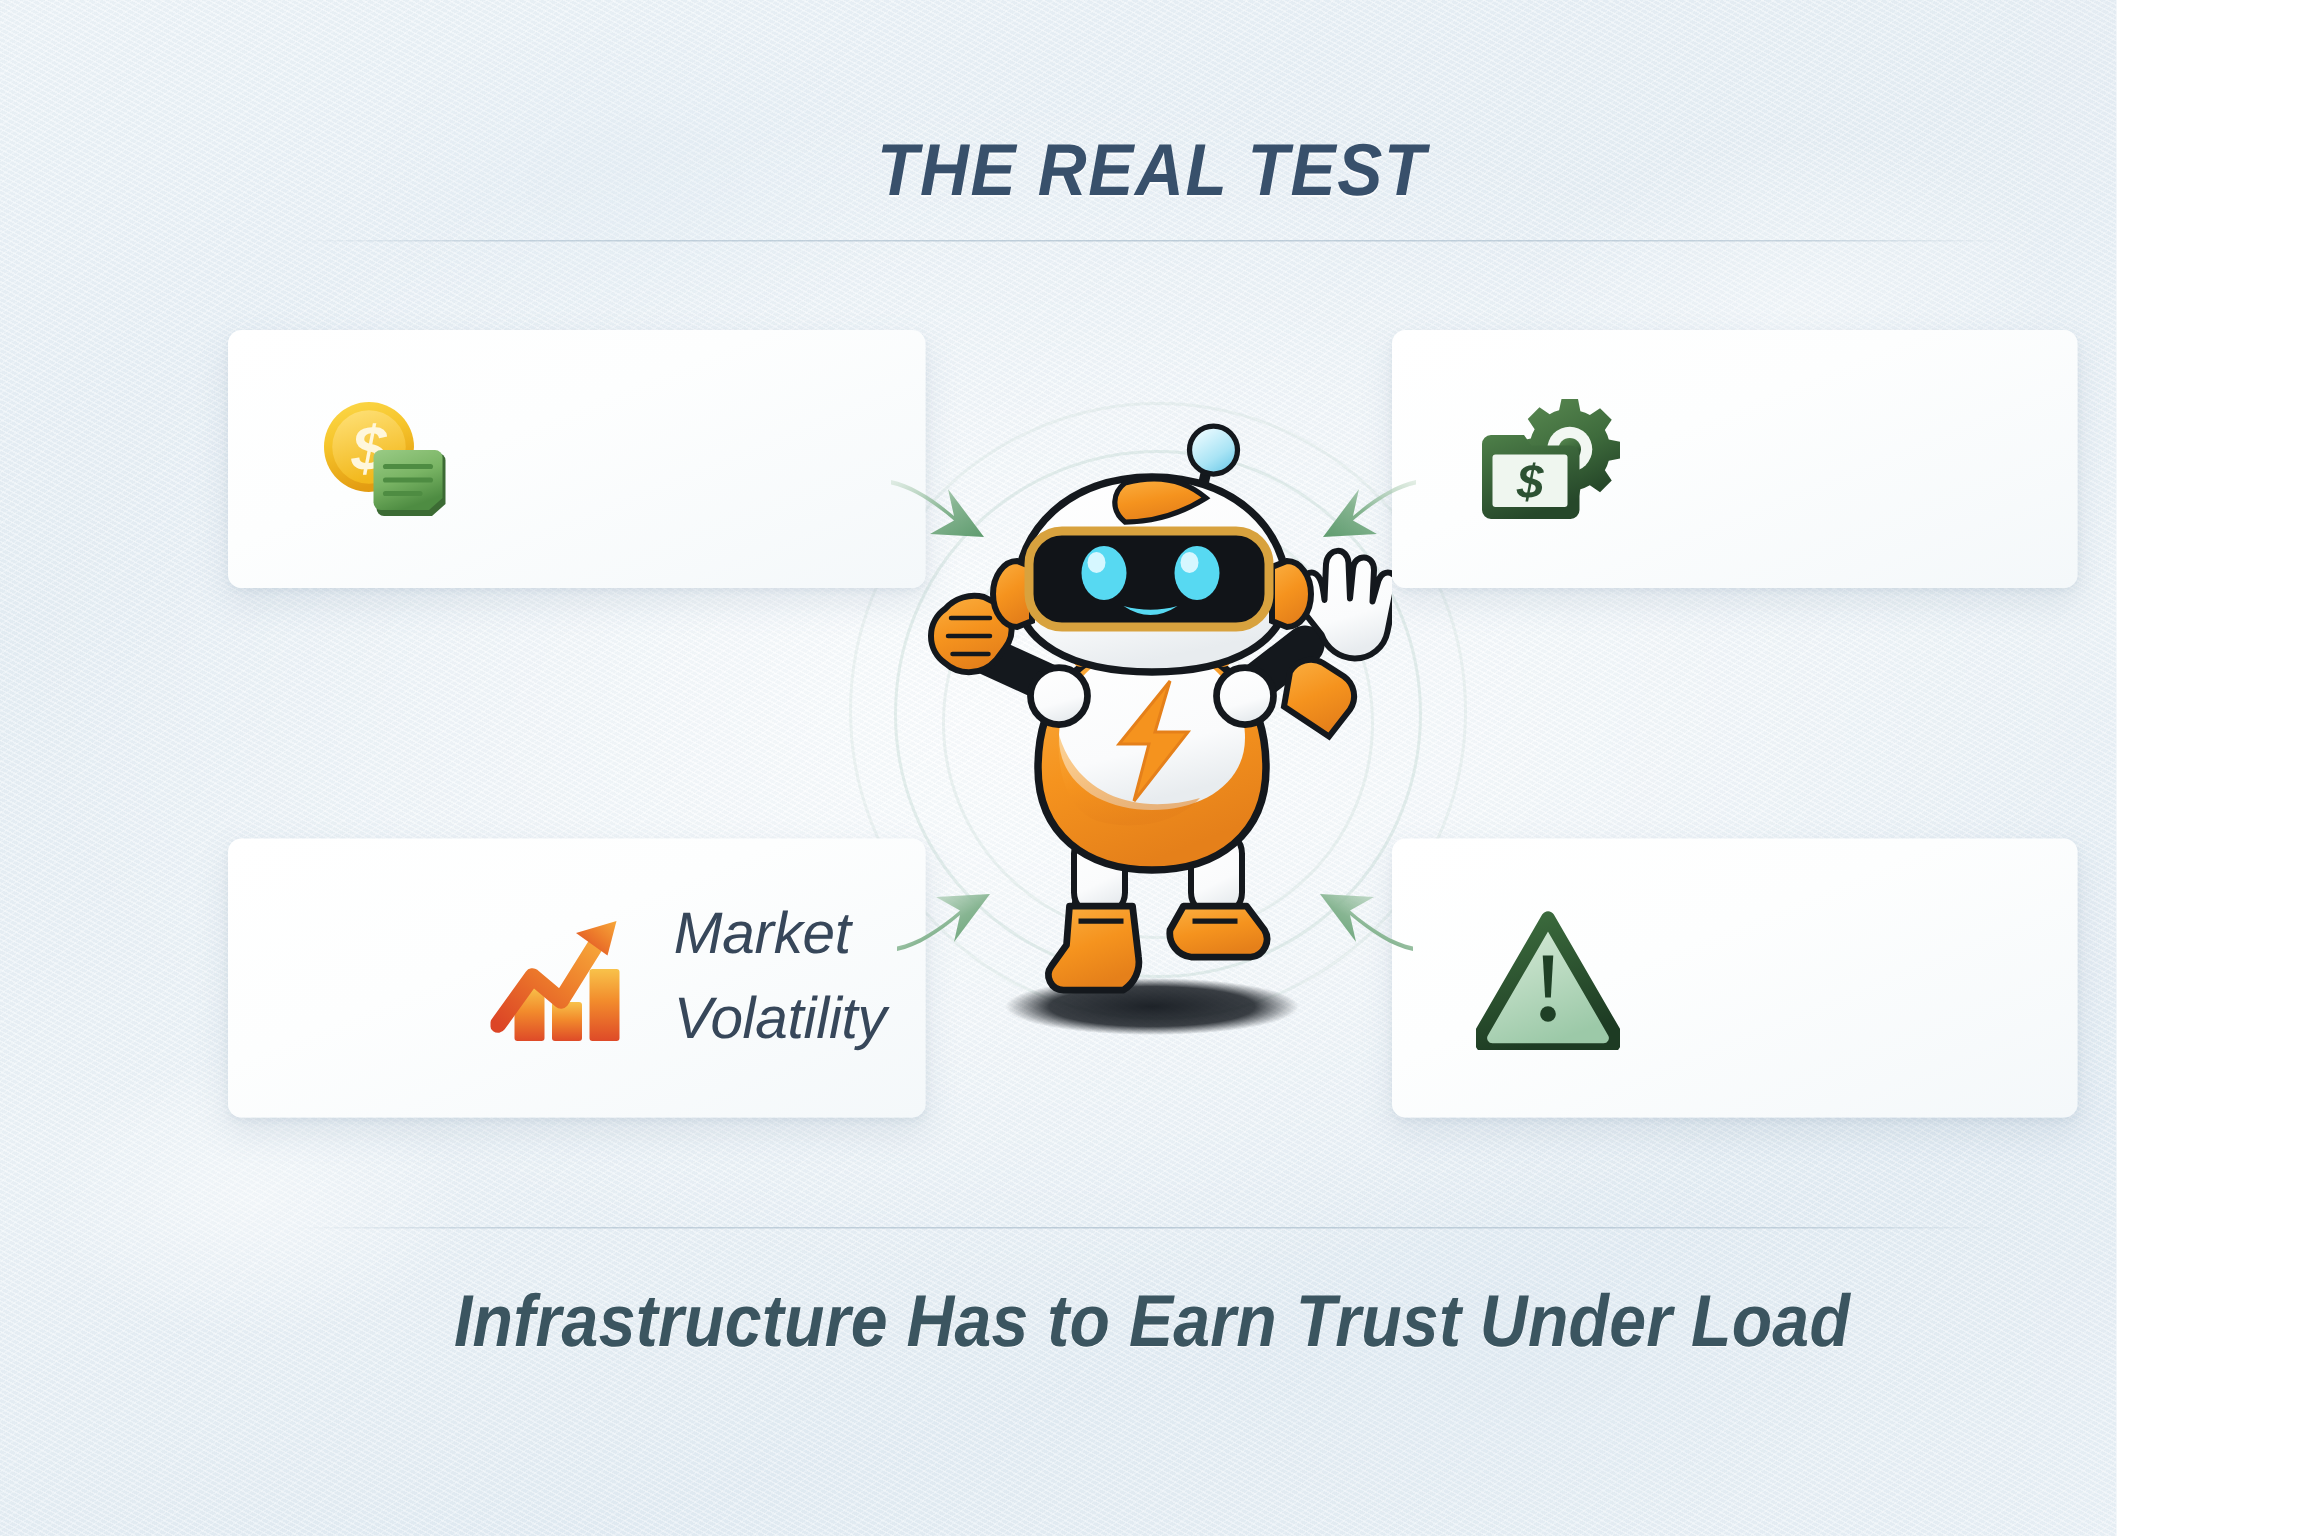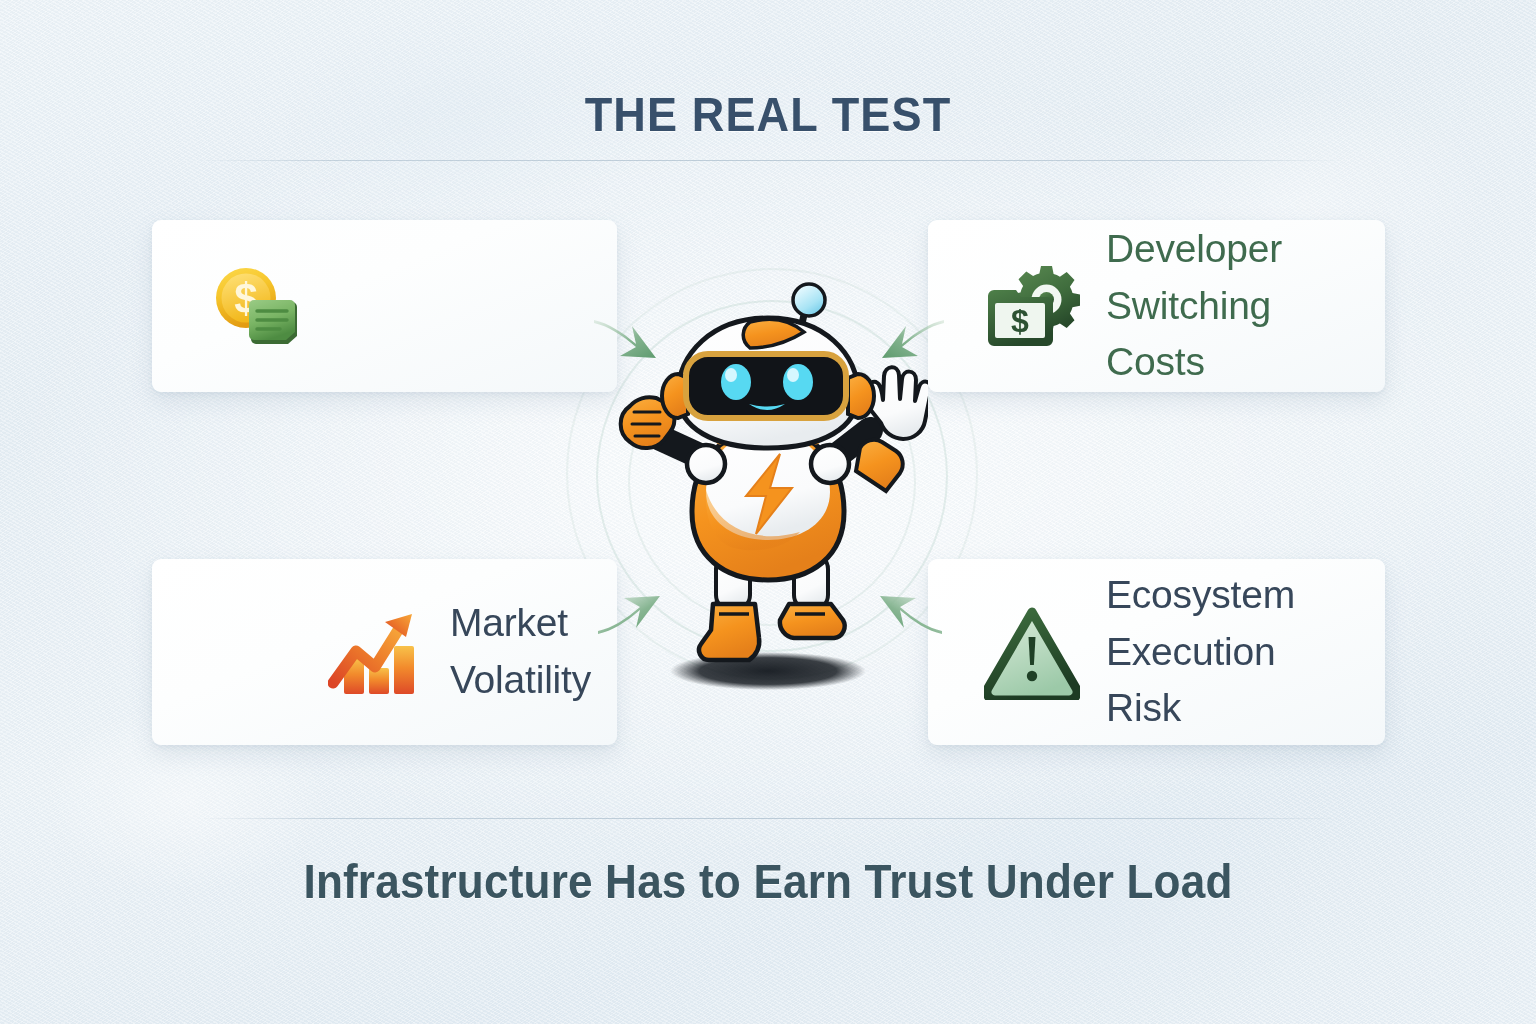--- a/index.html
+++ b/index.html
@@ -8,26 +8,27 @@
   }
   body {
     width: 1536px;
     height: 1024px;
     overflow: hidden;
     font-family: "Liberation Sans", sans-serif;
   }
 
   #stage {
     position: relative;
-    width: 1536px;
+    width: 1411px;
     height: 1024px;
     background:
       radial-gradient(ellipse 70% 55% at 50% 45%, #ffffff 0%, rgba(255,255,255,0.0) 70%),
       linear-gradient(165deg, #eef4f8 0%, #e6eef4 30%, #edf3f7 55%, #e3ecf3 80%, #eaf1f6 100%);
     overflow: hidden;
+    font-style: italic;
   }
 
   
   #texture {
     position: absolute;
     inset: 0;
     pointer-events: none;
     opacity: 0.55;
     background-image:
       repeating-linear-gradient(28deg, rgba(255,255,255,0.55) 0px, rgba(255,255,255,0.55) 1px, rgba(210,224,234,0.18) 1px, rgba(210,224,234,0.18) 3px),
@@ -221,22 +222,20 @@
         <g fill="url(#gearG)">
           <path d="M57 8 h11 l1.6 8.1 a24 24 0 0 1 6.3 2.6 l6.8-4.6 7.8 7.8 -4.6 6.8 a24 24 0 0 1 2.6 6.3 l8.1 1.6 v11 l-8.1 1.6 a24 24 0 0 1 -2.6 6.3 l4.6 6.8 -7.8 7.8 -6.8-4.6 a24 24 0 0 1 -6.3 2.6 L68 76 H57 l-1.6-8.1 a24 24 0 0 1 -6.3-2.6 l-6.8 4.6 -7.8-7.8 4.6-6.8 a24 24 0 0 1 -2.6-6.3 L28.4 47 V36 l8.1-1.6 a24 24 0 0 1 2.6-6.3 l-4.6-6.8 7.8-7.8 6.8 4.6 a24 24 0 0 1 6.3-2.6 Z"></path>
         </g>
         <circle cx="62.5" cy="41.5" r="15" fill="#F2F7F2"></circle>
         <circle cx="62.5" cy="41.5" r="7.5" fill="url(#gearG)"></circle>
         <path d="M10 32 h22 l5 7 h26 a6 6 0 0 1 6 6 V82 a6 6 0 0 1 -6 6 H10 a6 6 0 0 1 -6 -6 V38 a6 6 0 0 1 6 -6 Z" fill="url(#walletG)"></path>
         <rect x="11" y="45" width="50" height="35" rx="2" fill="#EFF6EF"></rect>
         <text x="36" y="74" text-anchor="middle" font-family="Liberation Sans, sans-serif" font-size="32" font-weight="700" fill="#2D5233">$</text>
       </svg>
     </div>
-    <div class="card-text green">Developer
-Switching Costs</div>
   </div>
 
   <div class="card bl">
     <div class="card-icon">
       <svg viewBox="0 0 96 96">
         <defs>
           <linearGradient id="barG" x1="0" y1="0" x2="0" y2="1">
             <stop offset="0%" stop-color="#F8C24A"></stop>
             <stop offset="45%" stop-color="#F28B2C"></stop>
             <stop offset="100%" stop-color="#DE4A28"></stop>
@@ -269,22 +268,20 @@
           <linearGradient id="triFill" x1="0" y1="0" x2="0.4" y2="1">
             <stop offset="0%" stop-color="#DDEEDD"></stop>
             <stop offset="100%" stop-color="#9CC9A8"></stop>
           </linearGradient>
         </defs>
         <path d="M48 8 L92 84 a8 8 0 0 1 -7 12 H11 a8 8 0 0 1 -7 -12 Z" fill="url(#triFill)" stroke="url(#triStroke)" stroke-width="9" stroke-linejoin="round"></path>
         <path d="M44.5 33 h7 l-1.6 28 h-3.8 Z" fill="#1F4026"></path>
         <circle cx="48" cy="72" r="5.2" fill="#1F4026"></circle>
       </svg>
     </div>
-    <div class="card-text slate">Ecosystem
-Execution Risk</div>
   </div>
 
   <div class="arrow a-tl">
     <svg viewBox="0 0 72 54">
       <defs>
         <linearGradient id="arrGr" x1="0" y1="0" x2="1" y2="1">
           <stop offset="0%" stop-color="#B6D3BC" stop-opacity="0.35"></stop>
           <stop offset="55%" stop-color="#87B592"></stop>
           <stop offset="100%" stop-color="#5E9B6E"></stop>
         </linearGradient>

